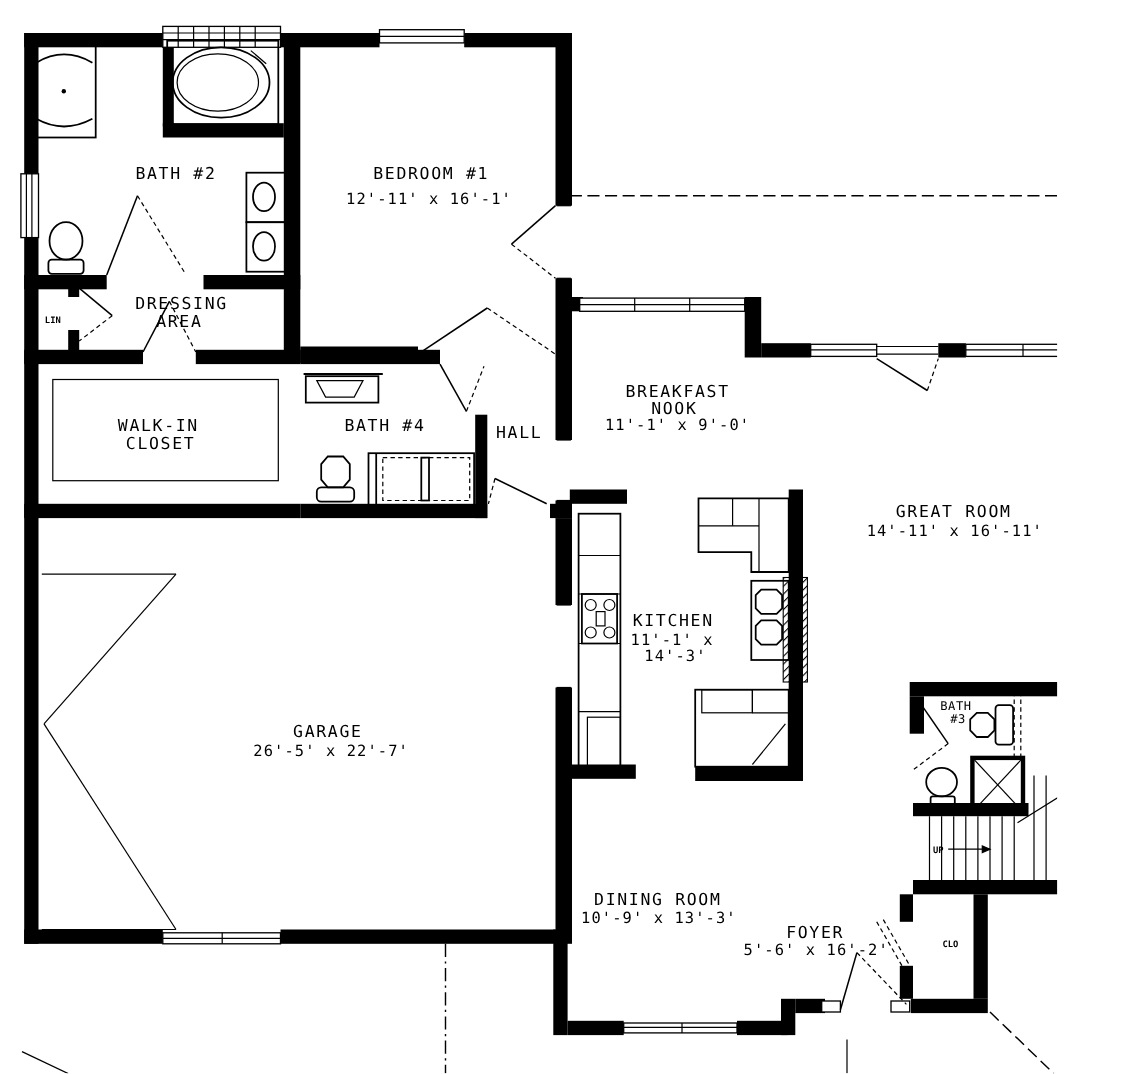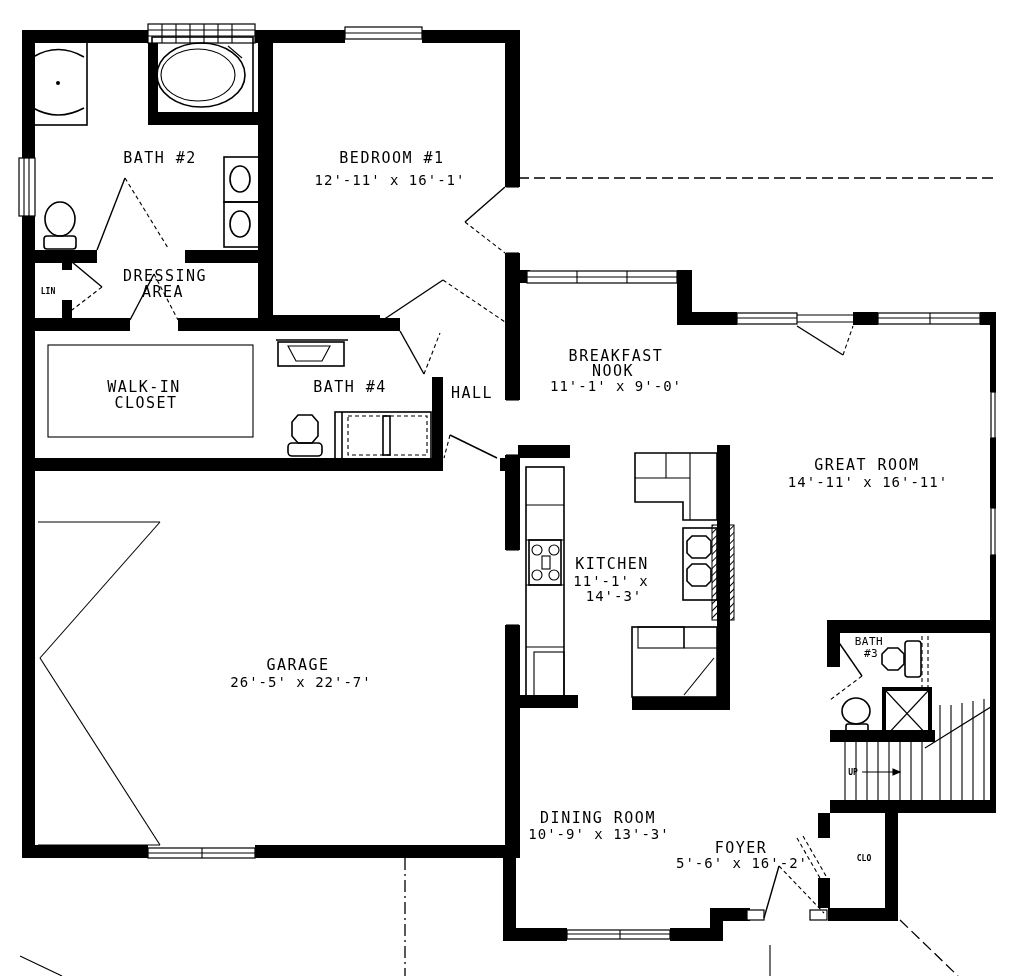--- a/index.html
+++ b/index.html
@@ -1,16 +1,16 @@
 <!DOCTYPE html>
 <html><head>
 <meta charset="utf-8">
 <style>
   html,body{margin:0;padding:0;background:#ffffff;}
-  #plan-wrap{position:relative;width:961px;height:976px;background:#fff;overflow:hidden;padding-left:35px;}
+  #plan-wrap{position:relative;width:961px;height:976px;background:#fff;overflow:hidden;}
   svg{position:absolute;left:0;top:0;}
   .room-label{font-family:"DejaVu Sans Mono",monospace;font-size:15px;letter-spacing:1.5px;fill:#000;}
   .dim-label{font-family:"DejaVu Sans Mono",monospace;font-size:14px;letter-spacing:1px;fill:#000;}
   .small-label{font-family:"DejaVu Sans Mono",monospace;font-size:11px;letter-spacing:0.5px;fill:#000;}
   .tiny-label{font-family:"DejaVu Sans Mono",monospace;font-size:8px;font-weight:bold;fill:#000;}
   .wall{fill:#000;stroke:none;}
   .fix{fill:none;stroke:#000;stroke-width:1.6;}
   .thin{fill:none;stroke:#000;stroke-width:1.1;}
   .dash{fill:none;stroke:#000;stroke-width:1.3;stroke-dasharray:11 5;}
   .dashdot{fill:none;stroke:#000;stroke-width:1.3;stroke-dasharray:12 4 2 4;}

